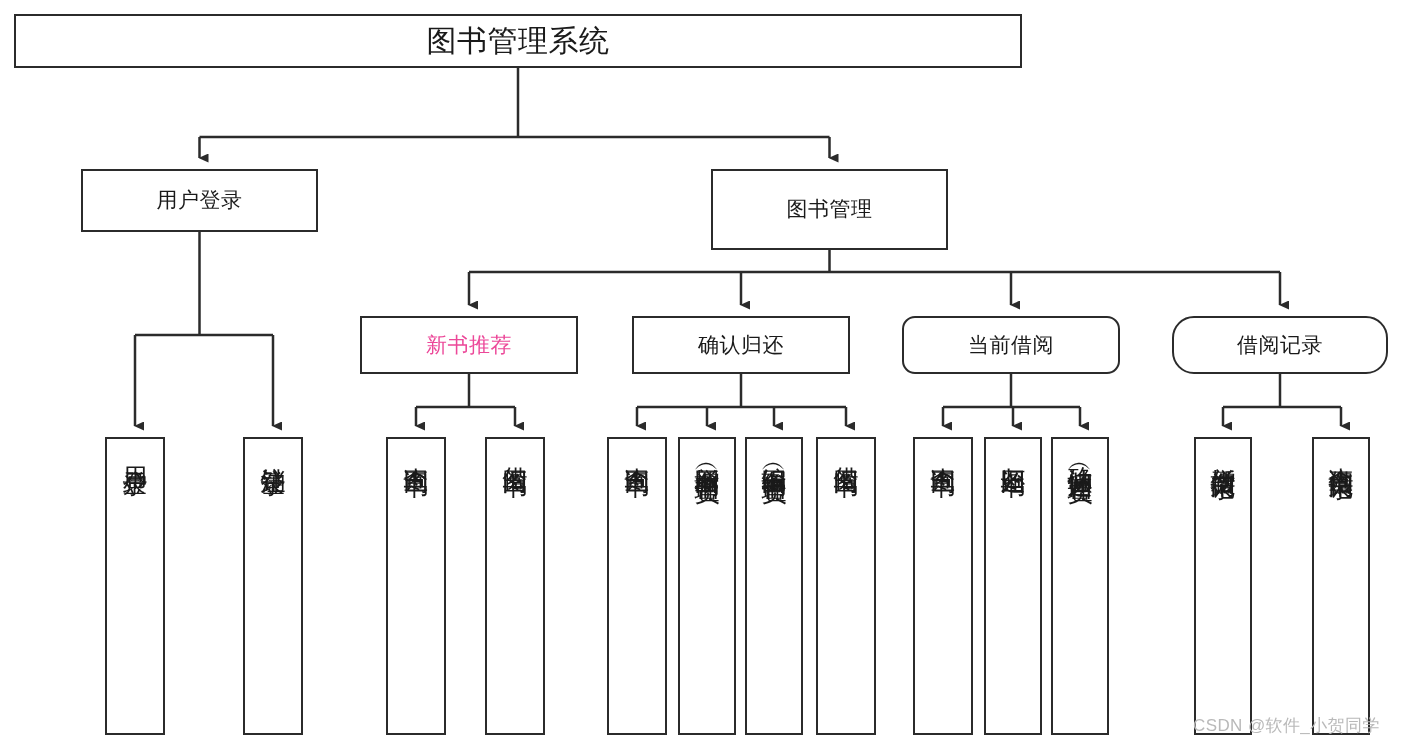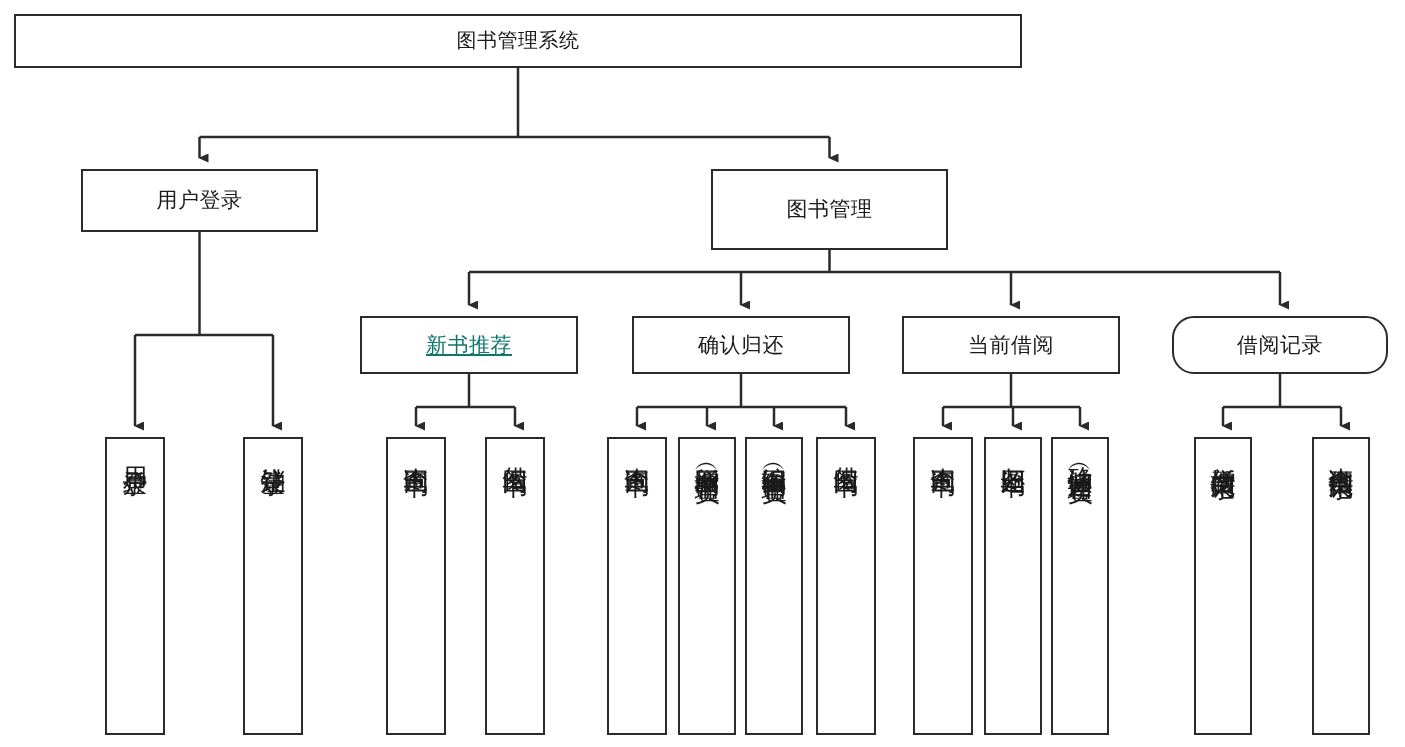--- a/index.html
+++ b/index.html
@@ -50,21 +50,21 @@
     padding-top: 8px;
   }
   .node.vert .label {
     writing-mode: vertical-rl;
     text-orientation: upright;
     font-size: 25px;
     letter-spacing: 2px;
     line-height: 1;
   }
   .node.root .label {
-    font-size: 20px;
+    font-size: 30px;
   }
   .watermark {
     position: absolute;
     color: #b9b9b9;
     font-size: 17px;
     white-space: nowrap;
     letter-spacing: 0.4px;
   }
 </style>
 </head>
@@ -119,26 +119,26 @@
       <div class="node horiz root" style="left: 14px; top: 14px; width: 1008px; height: 54px; border-color: rgb(43, 43, 43);">
         <span class="label" style="color: rgb(26, 26, 26);">图书管理系统</span>
       </div>
       <div class="node horiz" style="left: 81px; top: 169px; width: 237px; height: 63px; border-color: rgb(43, 43, 43);">
         <span class="label" style="color: rgb(26, 26, 26);">用户登录</span>
       </div>
       <div class="node horiz" style="left: 711px; top: 169px; width: 237px; height: 81px; border-color: rgb(43, 43, 43);">
         <span class="label" style="color: rgb(26, 26, 26);">图书管理</span>
       </div>
       <div class="node horiz" style="left: 360px; top: 316px; width: 218px; height: 58px; border-color: rgb(43, 43, 43);">
-        <span class="label" style="color: #0f766e; text-decoration: underline;">新书推荐</span>
+        <span class="label" style="color: #ec4899;">新书推荐</span>
       </div>
       <div class="node horiz" style="left: 632px; top: 316px; width: 218px; height: 58px; border-color: rgb(43, 43, 43);">
         <span class="label" style="color: rgb(26, 26, 26);">确认归还</span>
       </div>
-      <div class="node horiz" style="left: 902px; top: 316px; width: 218px; height: 58px; border-color: rgb(43, 43, 43);">
+      <div class="node horiz" style="left: 902px; top: 316px; width: 218px; height: 58px; border-color: rgb(43, 43, 43); border-radius: 13px;">
         <span class="label" style="color: rgb(26, 26, 26);">当前借阅</span>
       </div>
       <div class="node horiz" style="left: 1172px; top: 316px; width: 216px; height: 58px; border-color: rgb(43, 43, 43); border-radius: 22px;">
         <span class="label" style="color: rgb(26, 26, 26);">借阅记录</span>
       </div>
       <div class="node vert" style="left: 105px; top: 437px; width: 60px; height: 298px; border-color: rgb(43, 43, 43);">
         <span class="label" style="color: rgb(26, 26, 26);">用户登录</span>
       </div>
       <div class="node vert" style="left: 243px; top: 437px; width: 60px; height: 298px; border-color: rgb(43, 43, 43);">
         <span class="label" style="color: rgb(26, 26, 26);">注销登录</span>
@@ -171,14 +171,15 @@
         <span class="label" style="color: rgb(26, 26, 26);">确认归还（管理员）</span>
       </div>
       <div class="node vert" style="left: 1194px; top: 437px; width: 58px; height: 298px; border-color: rgb(43, 43, 43);">
         <span class="label" style="color: rgb(26, 26, 26);">新增借阅记录</span>
       </div>
       <div class="node vert" style="left: 1312px; top: 437px; width: 58px; height: 298px; border-color: rgb(43, 43, 43);">
         <span class="label" style="color: rgb(26, 26, 26);">查询借阅记录</span>
       </div>
     </div>
 
+  <div class="watermark" style="left: 1193px; top: 714px; color: rgb(185, 185, 185);">CSDN @软件_小贺同学</div>
 
 </div>
 
 </body></html>

